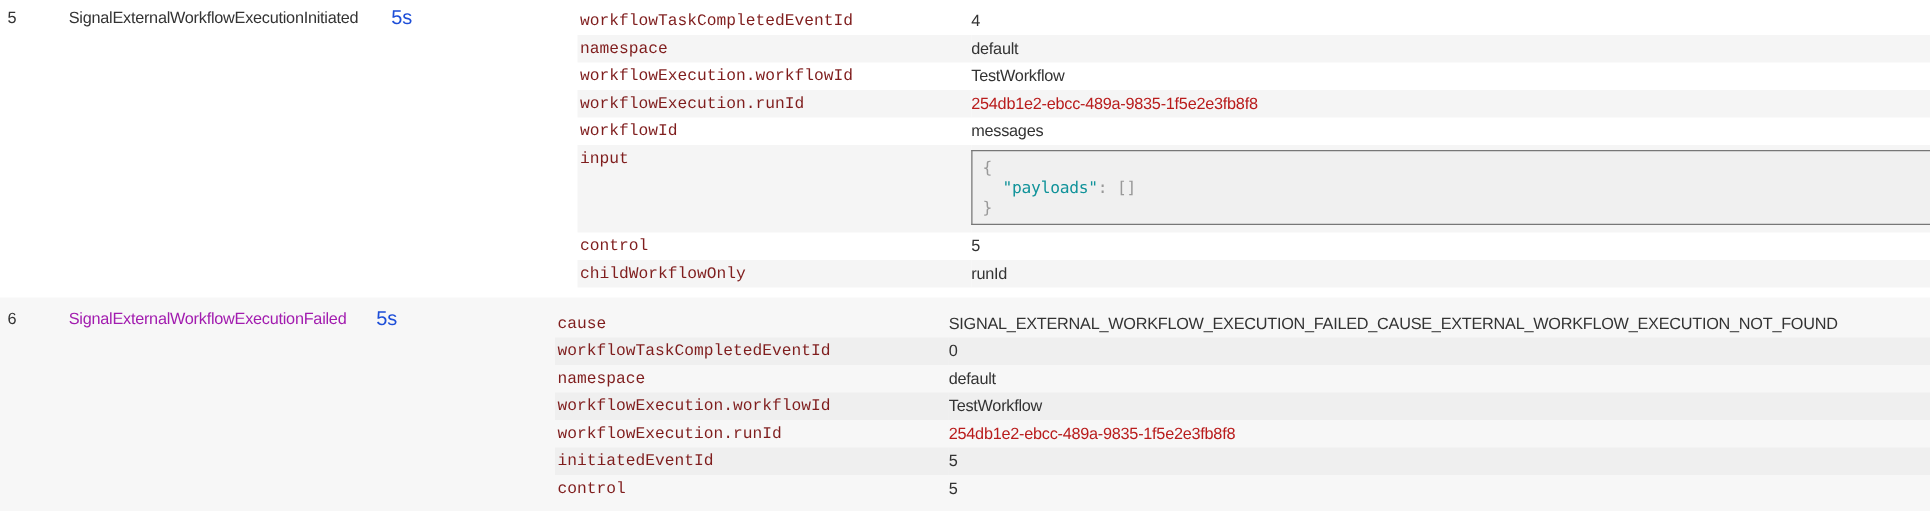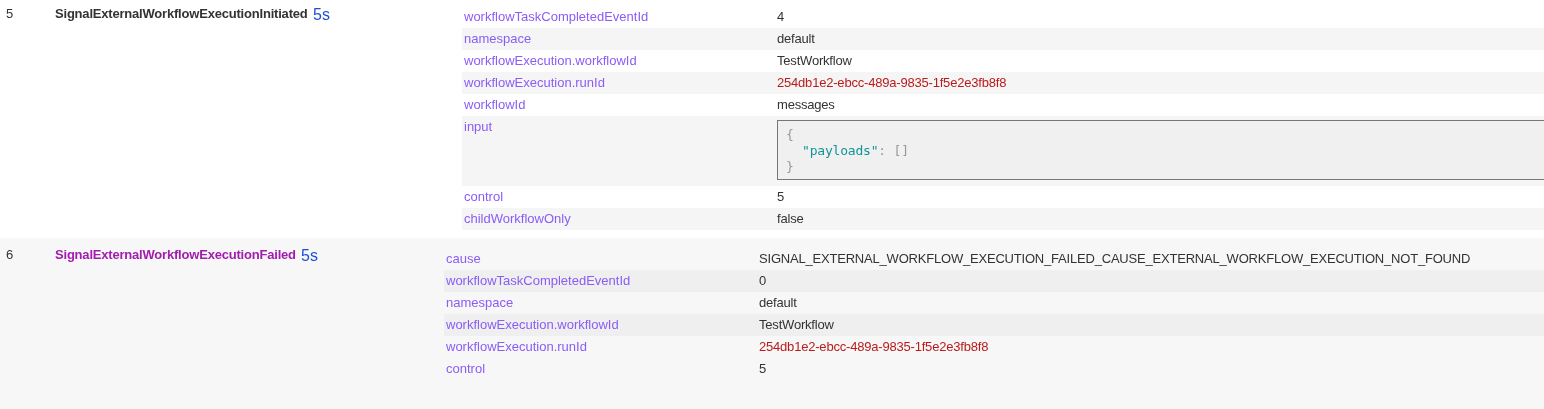--- a/index.html
+++ b/index.html
@@ -1,27 +1,27 @@
 <!DOCTYPE html>
 <html><head>
 <meta charset="utf-8">
 <style>
   html, body { margin:0; padding:0; }
   body { width:1544px; height:409px; overflow:hidden; background:#fff;
          font-family:"Liberation Sans", sans-serif; color:#333; }
   .event-row { position:relative; display:flex; width:1544px; }
   .event-row.alt { background:#f7f7f7; }
   .col-id { position:absolute; left:6px; font-size:13px; color:#333; }
-  .col-name { position:absolute; font-size:13px; color:#333; letter-spacing:-0.2px;font-weight:bold; }
+  .col-name { position:absolute; font-size:13px; color:#333; letter-spacing:-0.2px; }
   .col-name.failed { color:#a21caf; }
   .col-time { position:absolute; font-size:16px; color:#1d4ed8; }
   .details { position:absolute; right:0; }
   table.kv { border-collapse:collapse; width:100%; }
   table.kv td { padding:0; vertical-align:top; height:22px; line-height:22px; }
-  td.k { font-family:Liberation Sans, sans-serif; font-size:13px; color:#8b5cf6; padding-left:2px !important; }
+  td.k { font-family:Liberation Mono, monospace; font-size:13px; color:#7f1d1d; padding-left:2px !important; }
   td.v { font-size:13px; color:#333; letter-spacing:-0.2px; }
   td.v a { color:#b91c1c; text-decoration:none; }
   .r1 tr:nth-child(even) td { background:#f5f5f5; }
   .r2 tr.shade td { background:#efefef; }
   .json-box { margin-top:4px; margin-bottom:4px; height:60px; box-sizing:border-box;
               background:#f0f0f0; border:1px solid #777; border-right:none;
               font-family:"DejaVu Sans Mono", monospace; font-size:13px; line-height:16px;
               padding:6px 8px; color:#999; }
   .json-key { color:#11939a; }
 </style>
@@ -68,21 +68,21 @@
             <div>}</div>
           </div>
         </td>
       </tr>
       <tr>
         <td class="k">control</td>
         <td class="v">5</td>
       </tr>
       <tr>
         <td class="k">childWorkflowOnly</td>
-        <td class="v">false</td>
+        <td class="v">runId</td>
       </tr>
     </tbody>
       </table>
   </div>
 </div>
 
 <div class="event-row alt" style="height:171px;">
   <span class="col-id" style="top:9px;">6</span>
   <span class="col-name failed" style="left:55px; top:9px;">SignalExternalWorkflowExecutionFailed</span>
   <span class="col-time" style="left:301px; top:9px;">5s</span>
@@ -106,20 +106,24 @@
         <td class="v">default</td>
       </tr>
       <tr class="shade">
         <td class="k">workflowExecution.workflowId</td>
         <td class="v">TestWorkflow</td>
       </tr>
       <tr>
         <td class="k">workflowExecution.runId</td>
         <td class="v"><a>254db1e2-ebcc-489a-9835-1f5e2e3fb8f8</a></td>
       </tr>
+      <tr class="shade">
+        <td class="k">initiatedEventId</td>
+        <td class="v">5</td>
+      </tr>
       <tr>
         <td class="k">control</td>
         <td class="v">5</td>
       </tr>
     </tbody>
       </table>
   </div>
 </div>
 
 </body></html>

